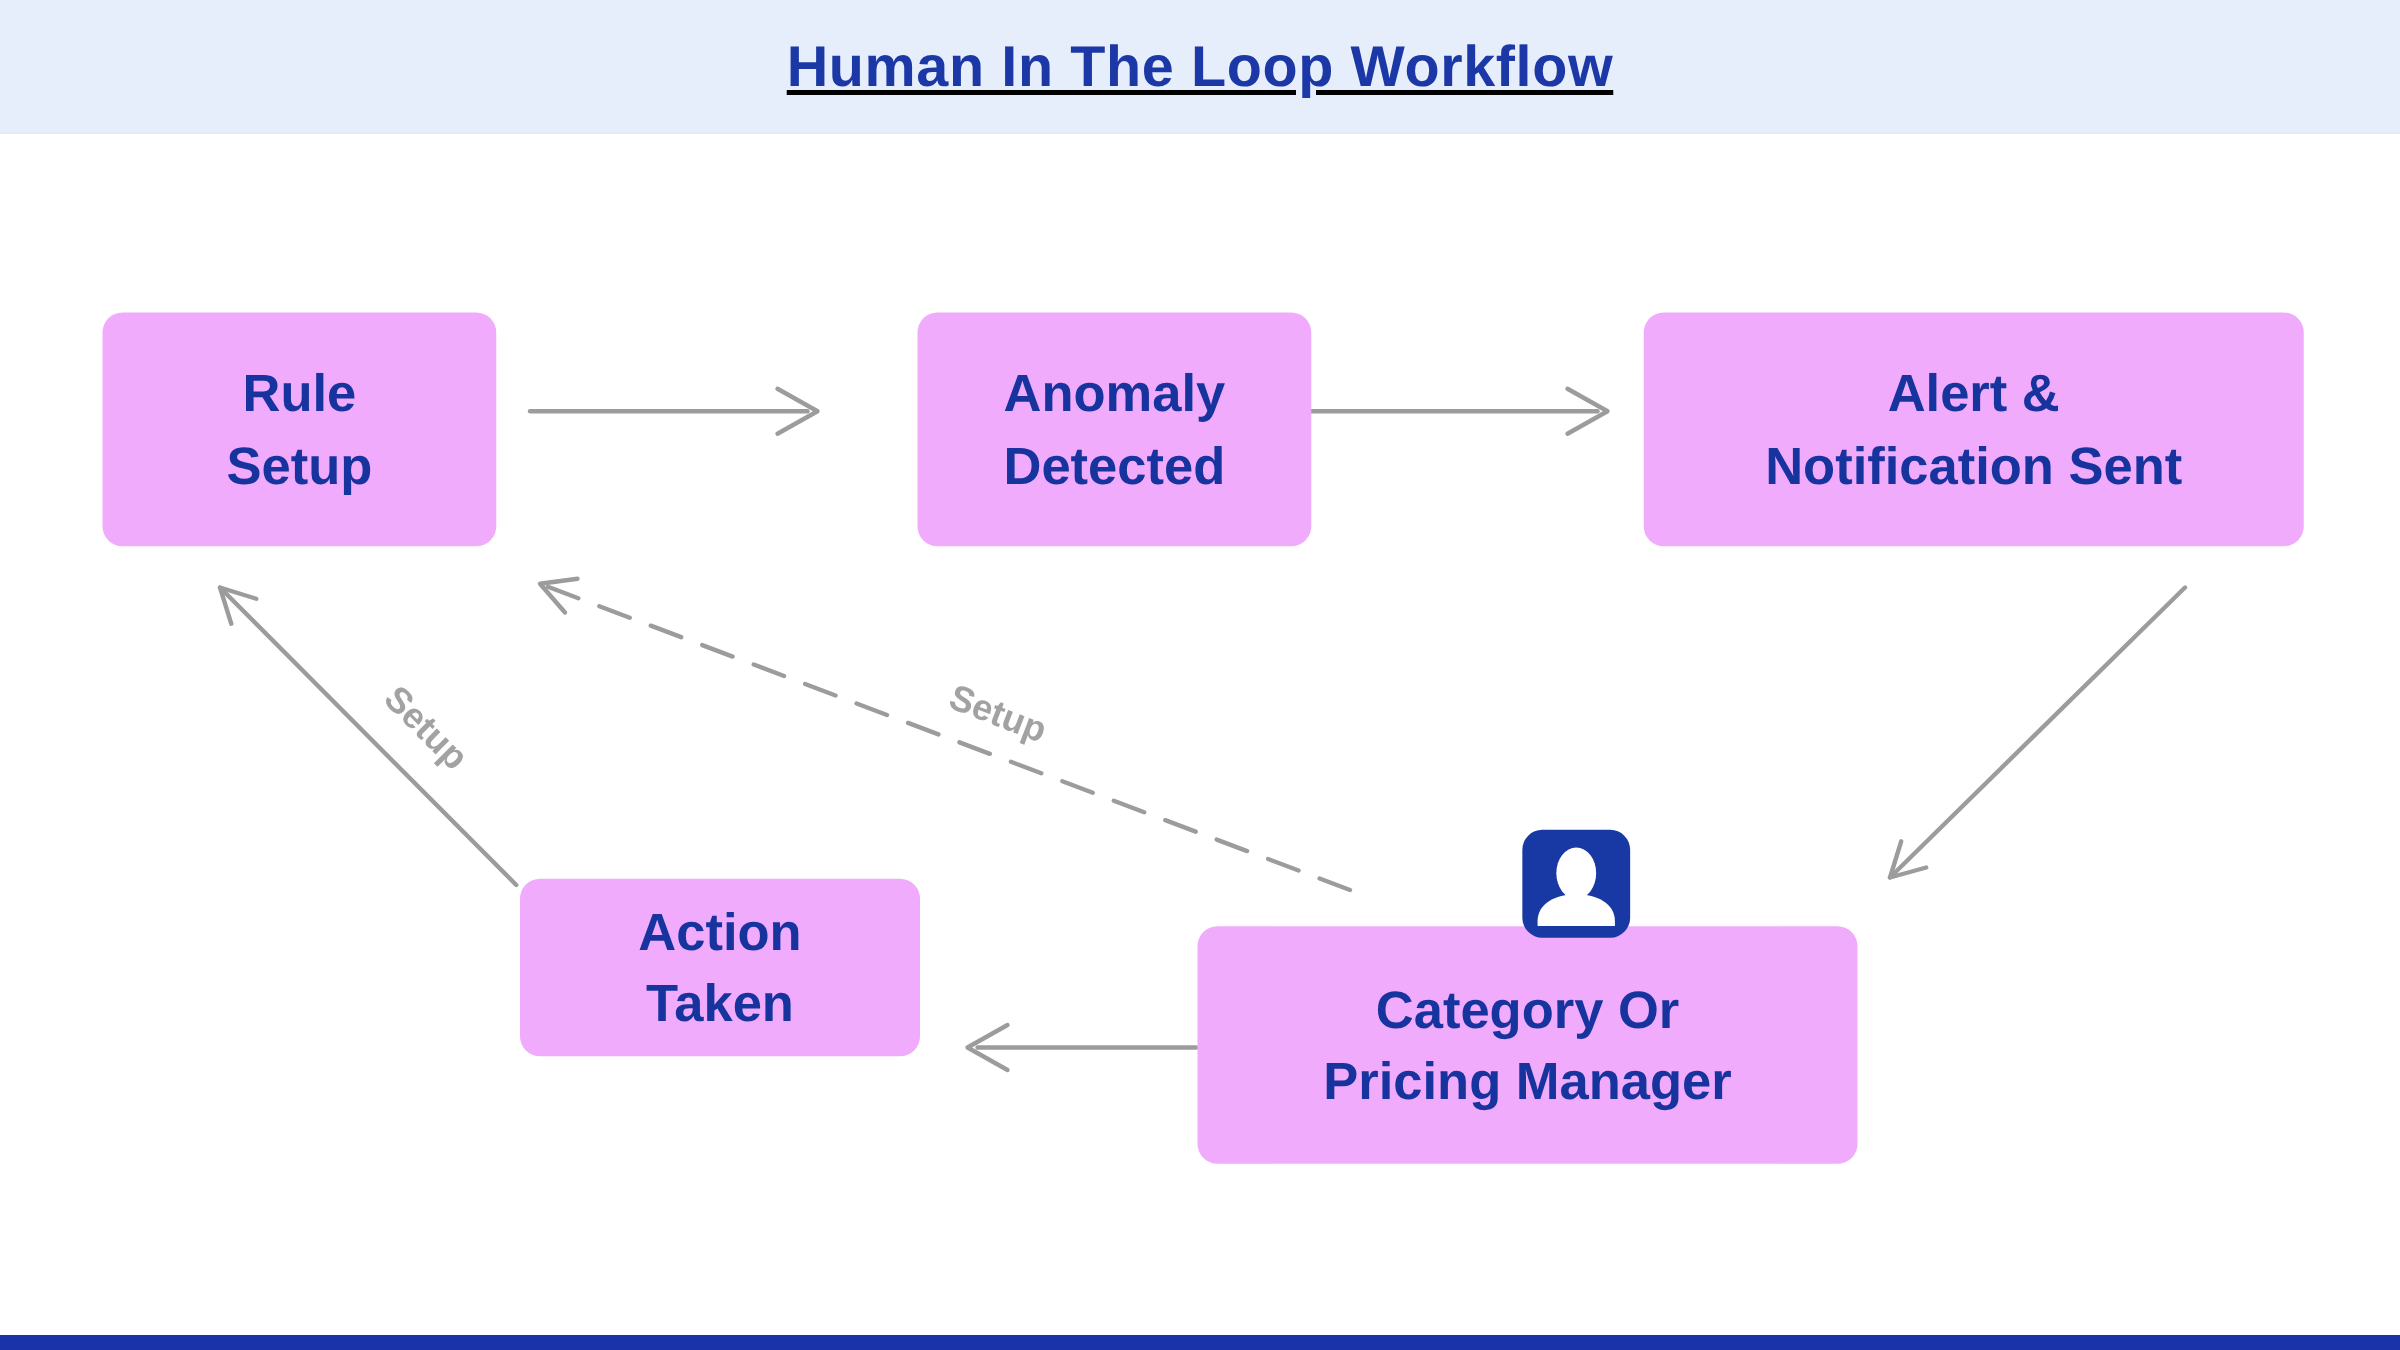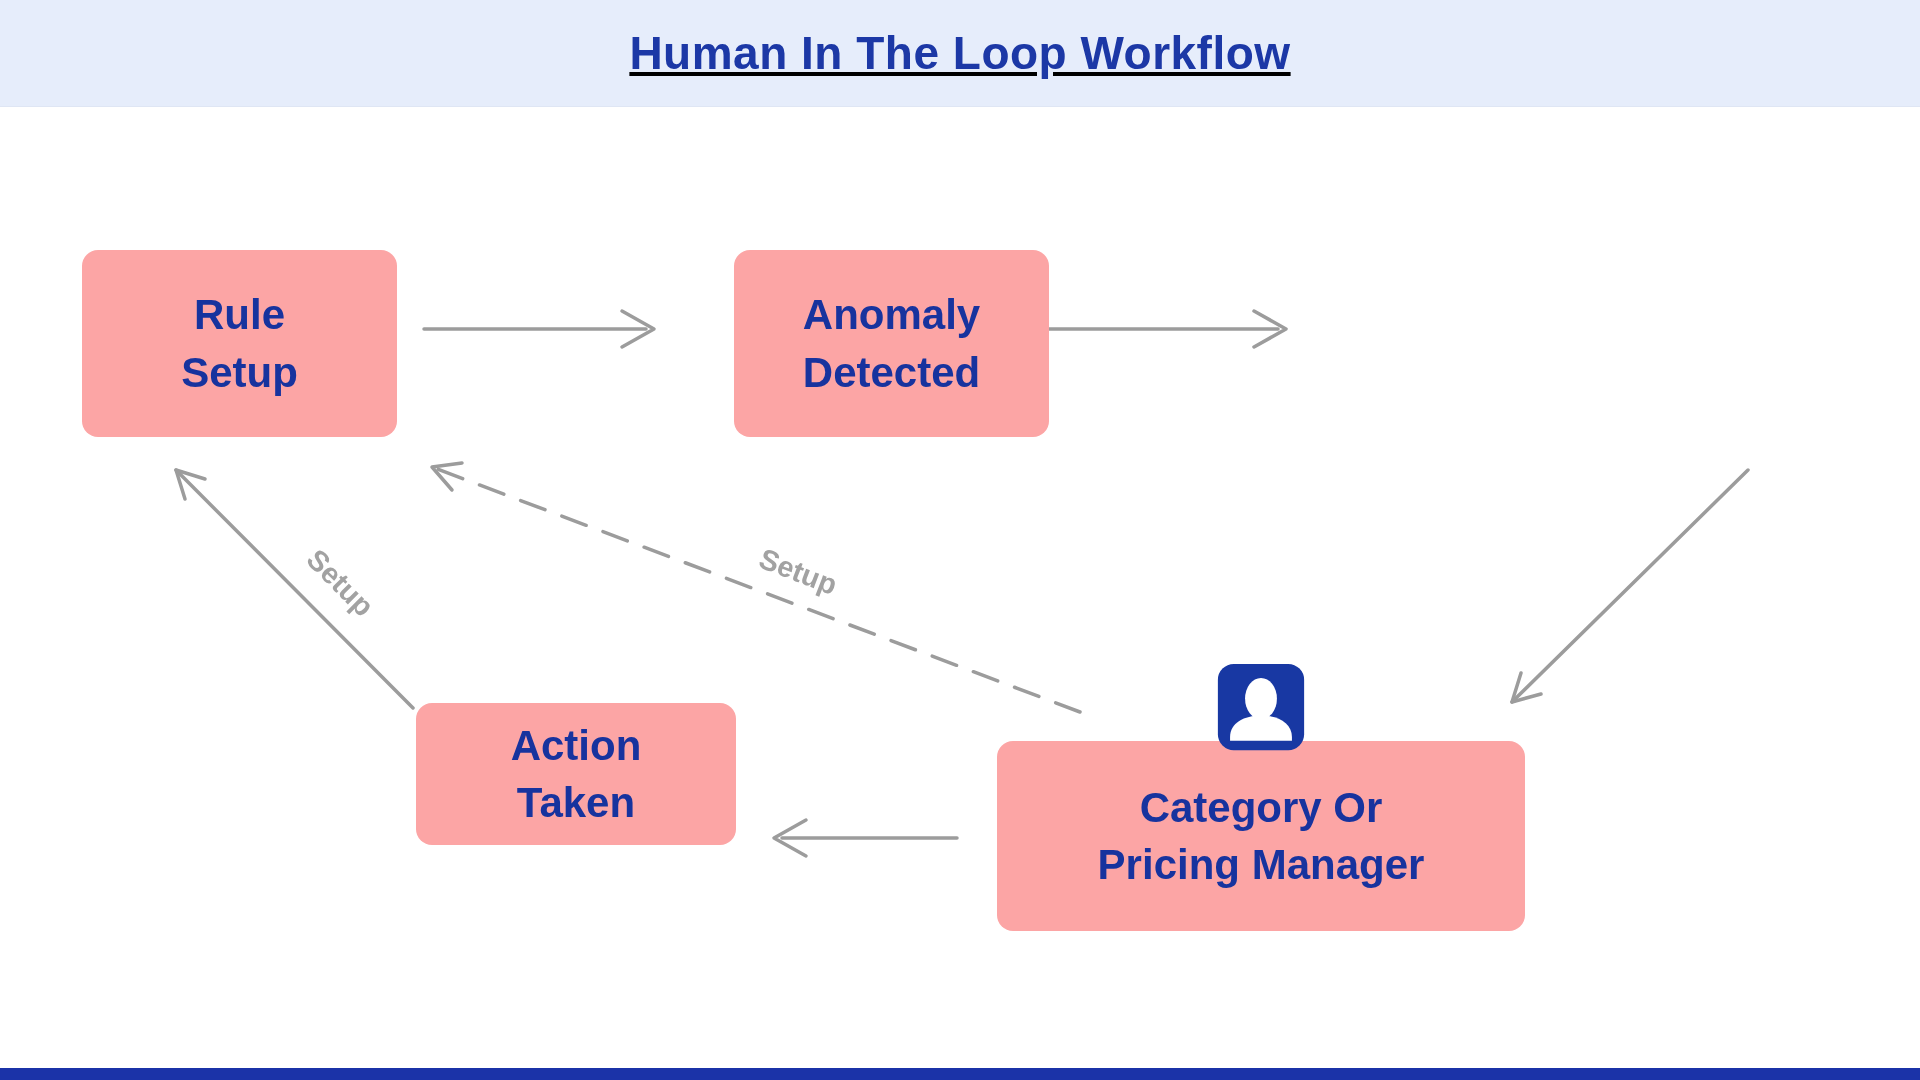--- a/index.html
+++ b/index.html
@@ -45,39 +45,39 @@
   svg.arrows {
     position: absolute;
     left: 0; top: 0;
     width: 1920px;
     height: 1080px;
     pointer-events: none;
   }
   
   .node {
     position: absolute;
-    background: #fca5a5;
+    background: #f0abfc;
     border-radius: 16px;
     display: flex;
     align-items: center;
     justify-content: center;
     text-align: center;
   }
   .node .node-label {
     font-size: 42px;
     font-weight: 700;
     line-height: 1.36;
     color: #17339e;
     white-space: pre-line;
   }
   .node-rule     { left: 82px;   top: 250px; width: 315px; height: 187px; }
   .node-anomaly  { left: 688px;  top: 250px; width: 315px; height: 187px; margin-left: 46px; }
   .node-alert    { left: 1315px; top: 250px; width: 528px; height: 187px; }
   .node-action   { left: 416px;  top: 703px; width: 320px; height: 142px; }
-  .node-category { left: 997px;  top: 741px; width: 528px; height: 190px; }
+  .node-category { left: 958px;  top: 741px; width: 528px; height: 190px; }
   
   .setup-label {
     position: absolute;
     font-size: 29px;
     font-weight: 700;
     color: #a2a2a2;
     white-space: nowrap;
   }
   .setup-solid {
     left: 340px; top: 583px;
@@ -149,20 +149,24 @@
     <div class="node node-rule">
       <span class="node-label">Rule
 Setup</span>
     </div>
 
     <div class="node node-anomaly">
       <span class="node-label">Anomaly
 Detected</span>
     </div>
 
+    <div class="node node-alert">
+      <span class="node-label">Alert &amp;
+Notification Sent</span>
+    </div>
 
     <div class="node node-action">
       <span class="node-label">Action
 Taken</span>
     </div>
 
     <div class="node node-category">
       <span class="node-label">Category Or
 Pricing Manager</span>
     </div>

